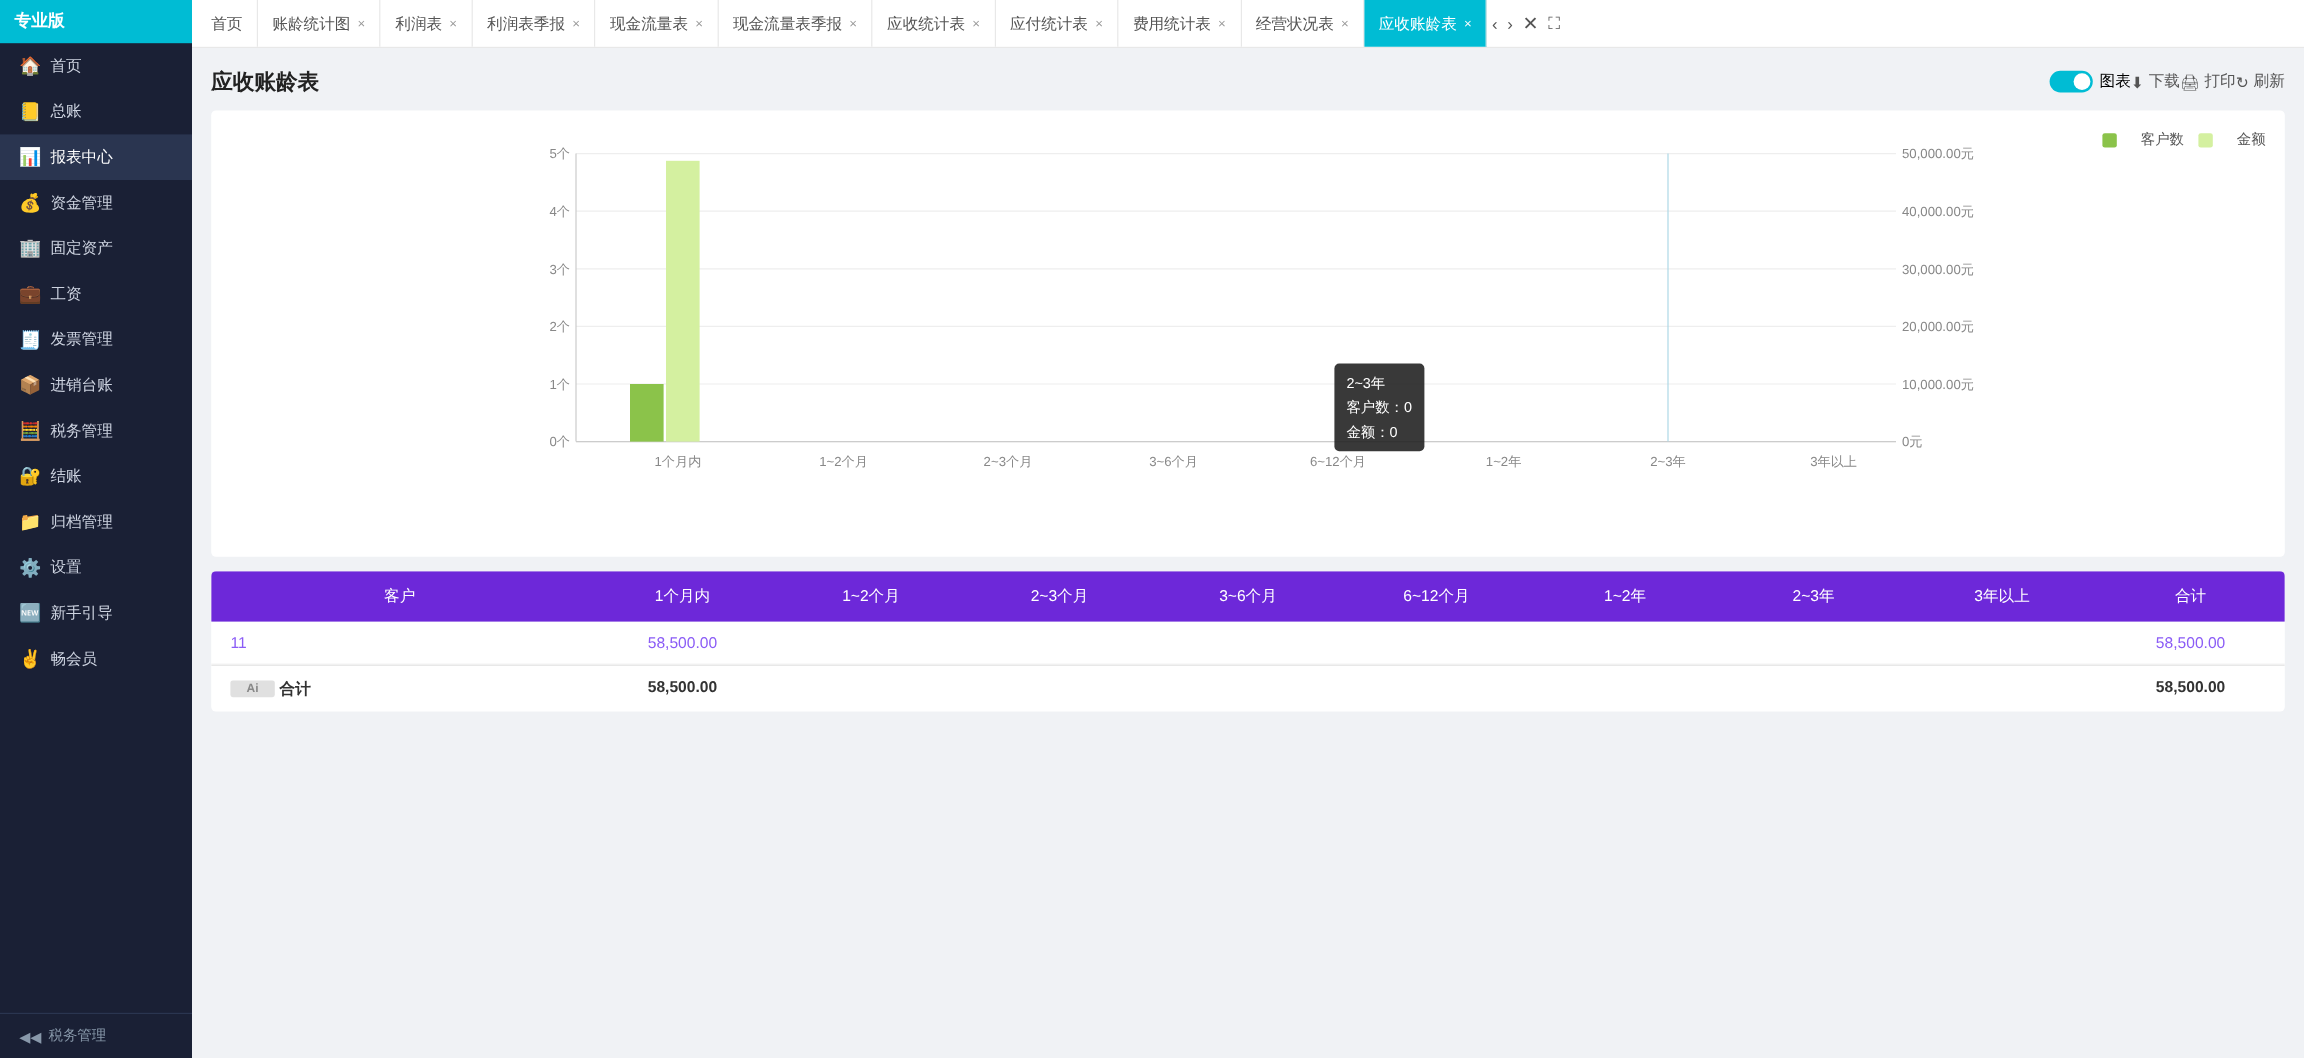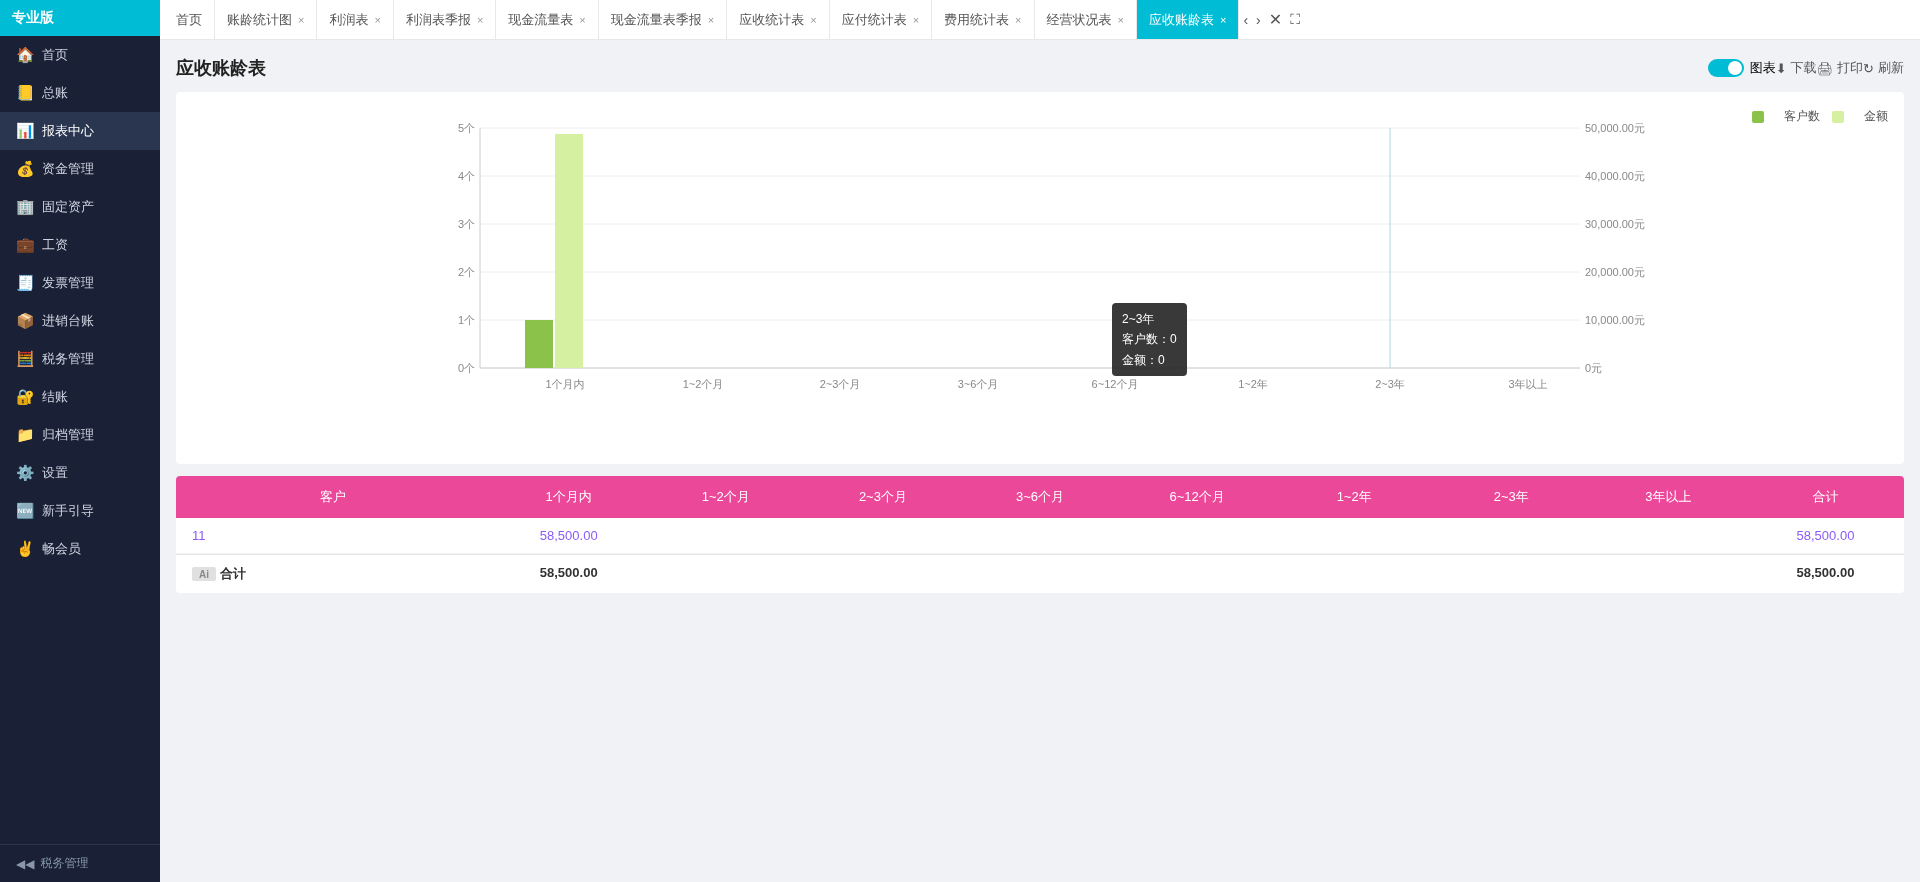--- a/index.html
+++ b/index.html
@@ -227,21 +227,21 @@
 
     
     .data-table {
       background: #fff;
       border-radius: 4px;
       overflow: hidden;
     }
     .table-header {
       display: grid;
       grid-template-columns: 2fr 1fr 1fr 1fr 1fr 1fr 1fr 1fr 1fr 1fr;
-      background: #ec4899;
+      background: #6d28d9;
       color: #fff;
       font-size: 13px;
       font-weight: 500;
     }
     .table-header .th {
       padding: 12px 8px;
       text-align: center;
     }
     .table-row-data {
       display: grid;
@@ -262,21 +262,21 @@
       font-size: 13px;
       font-weight: bold;
     }
     .table-footer .td {
       padding: 10px 8px;
       text-align: center;
       color: #333;
     }
     .table-footer .td:first-child { text-align: left; padding-left: 16px; display: flex; align-items: center; gap: 4px; }
     .total-icon {
-      width: 24px;
+      width: 37px;
       height: 14px;
       background: #e0e0e0;
       border-radius: 2px;
       display: inline-flex;
       align-items: center;
       justify-content: center;
       font-size: 10px;
       color: #888;
     }
   </style>

